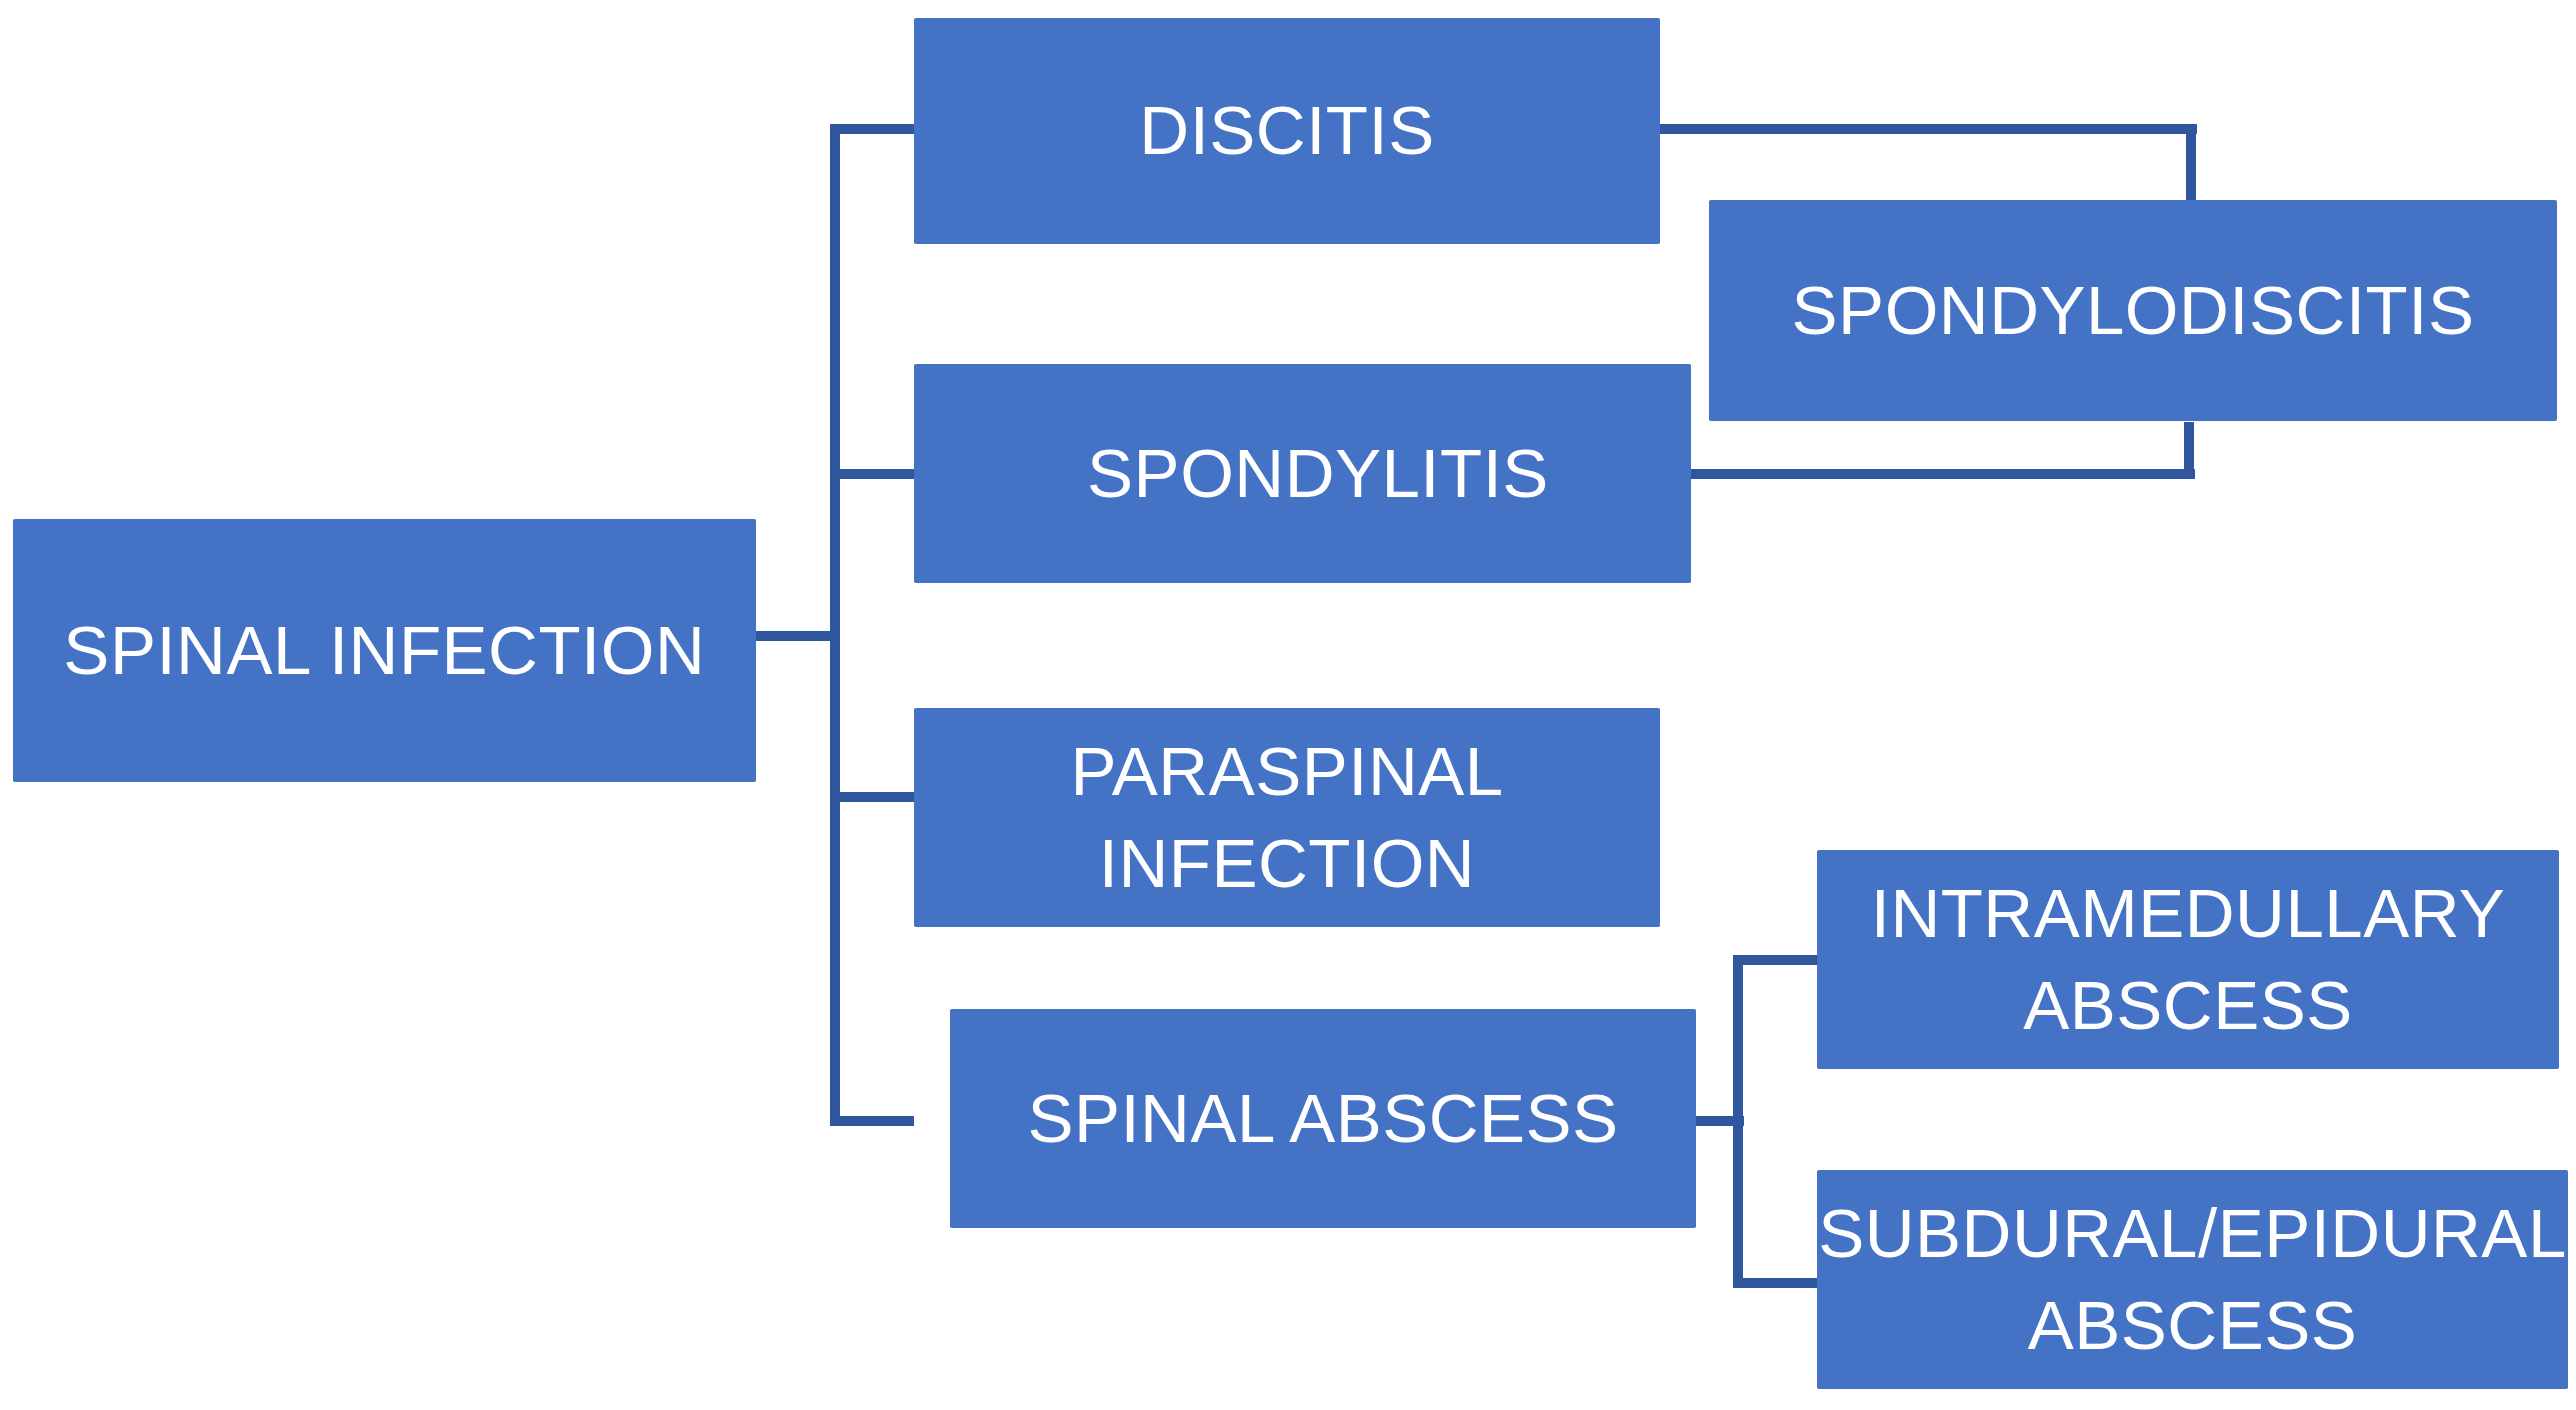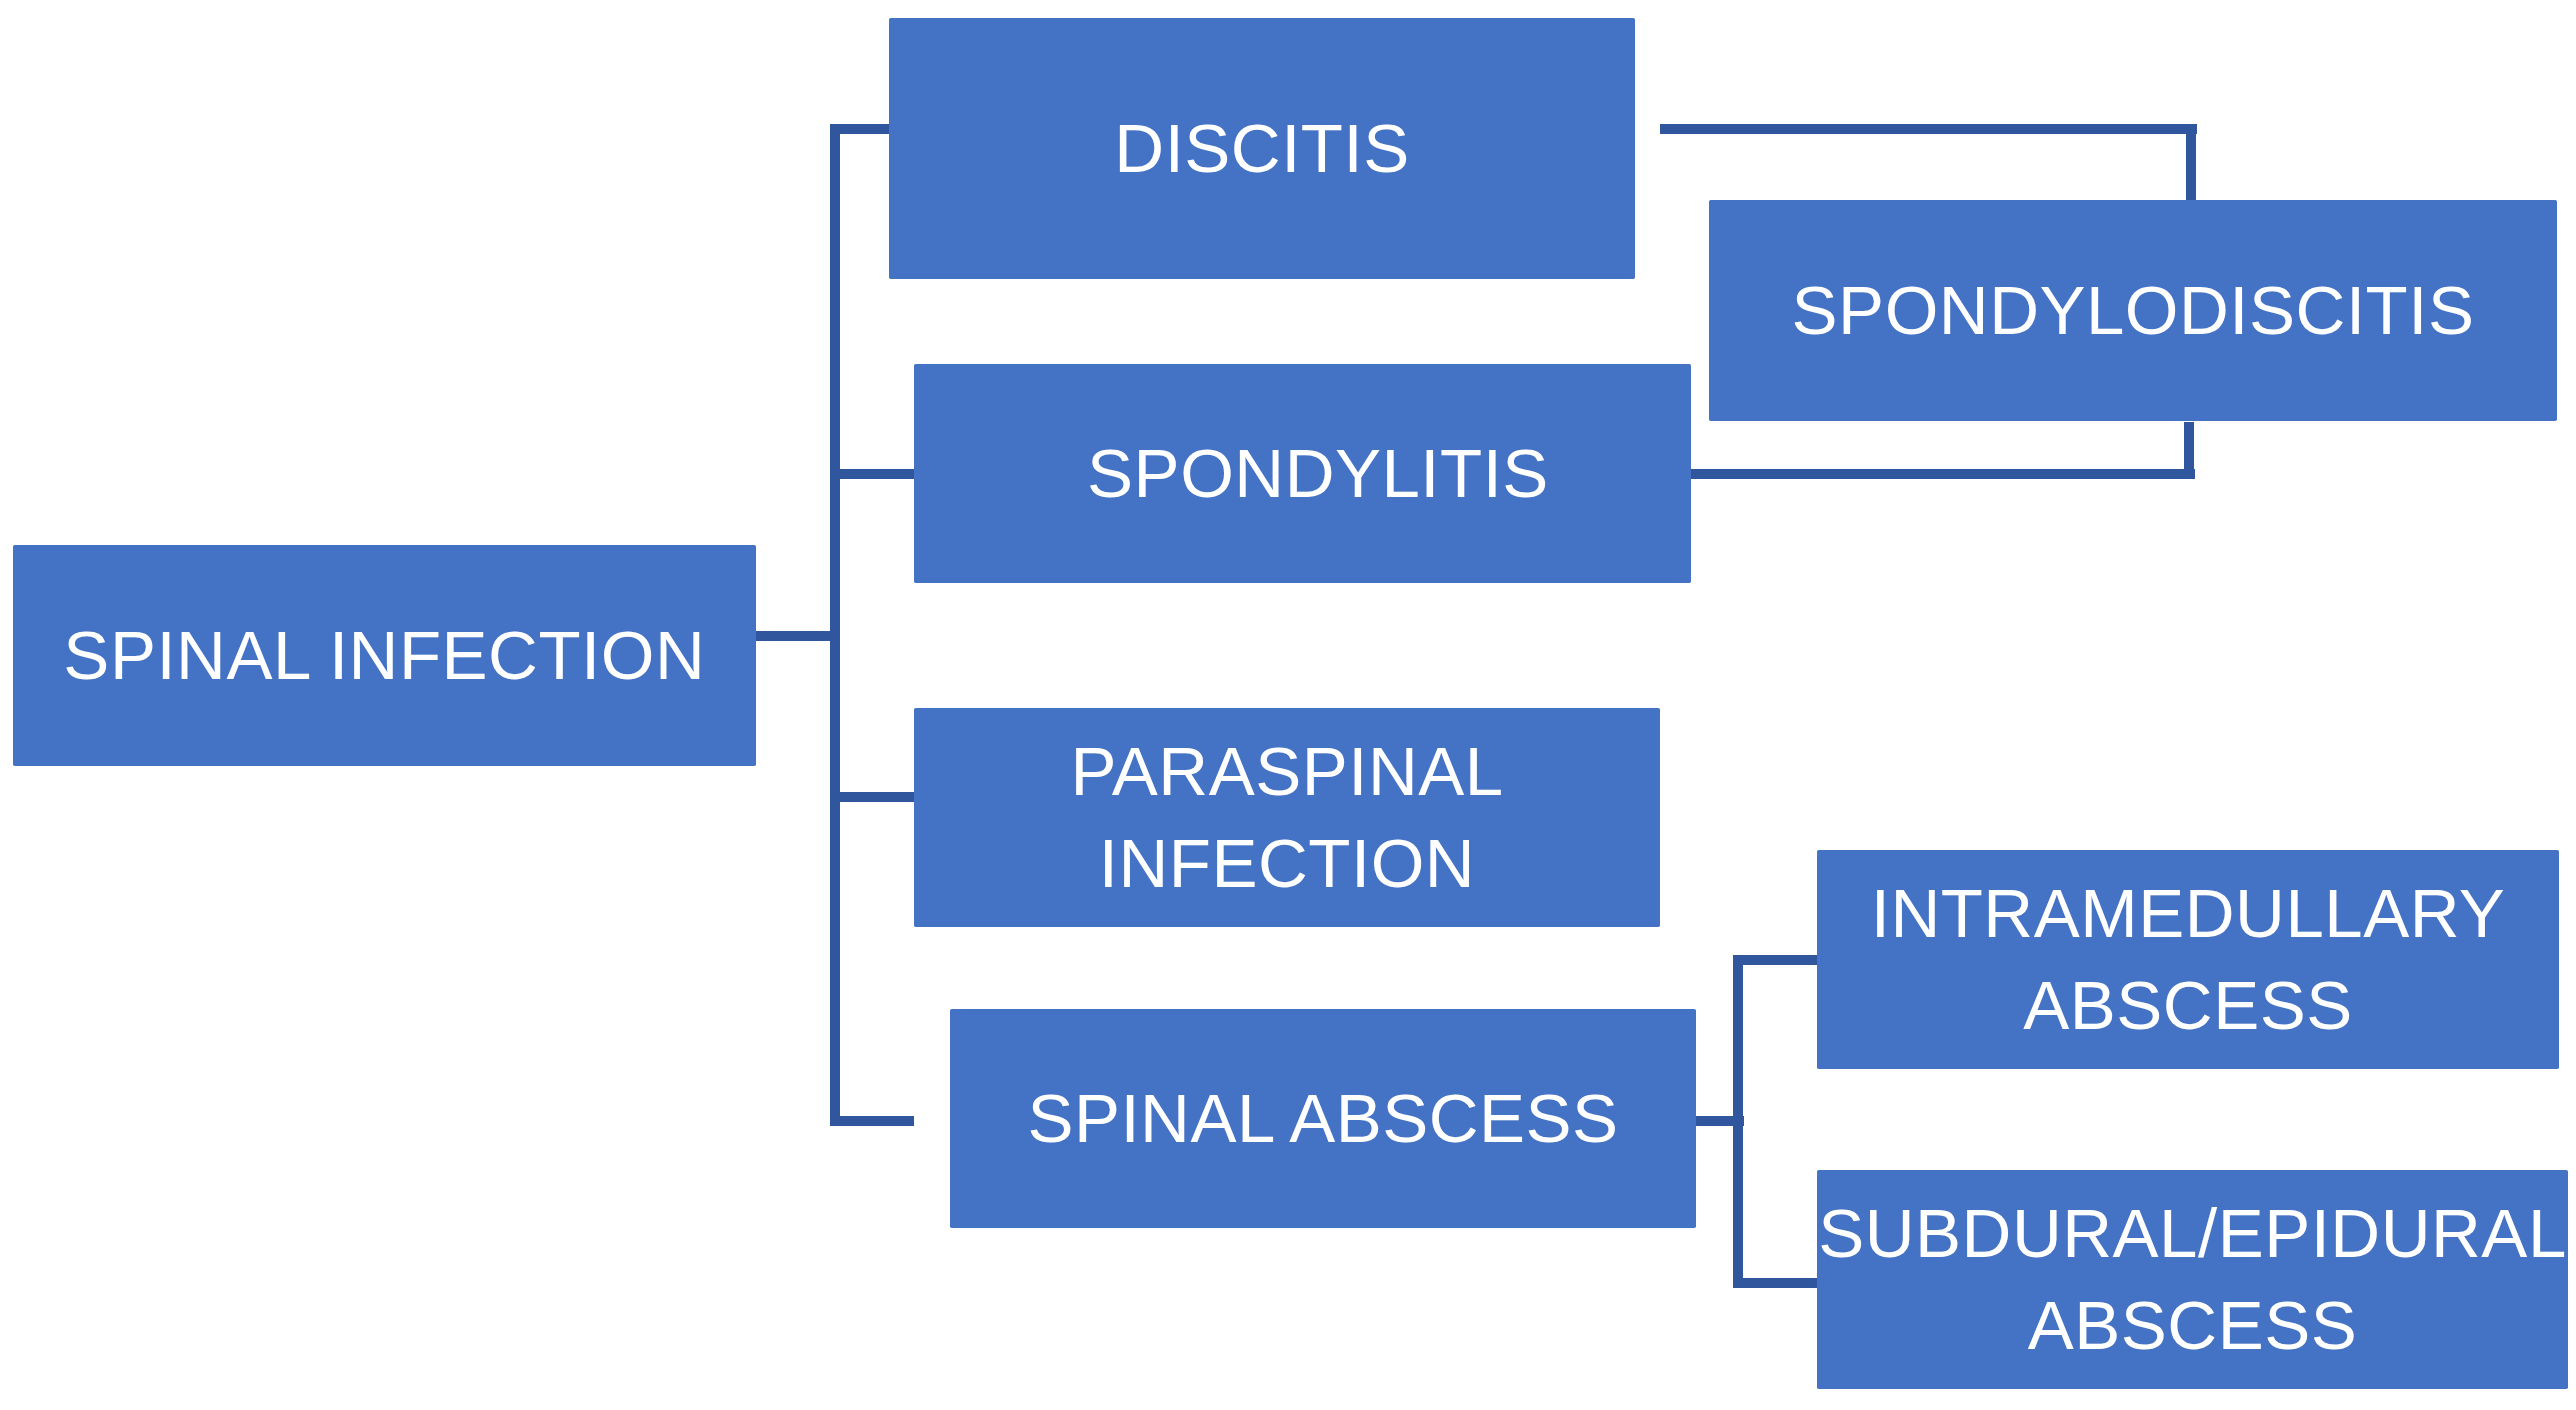--- a/index.html
+++ b/index.html
@@ -51,26 +51,26 @@
   <div class="conn" style="left:1660px; top:124px; width:537px; height:10px;"></div>
   <div class="conn" style="left:2186px; top:124px; width:10px; height:77px;"></div>
   <div class="conn" style="left:1660px; top:469px; width:535px; height:10px;"></div>
   <div class="conn" style="left:2184px; top:422px; width:10px; height:57px;"></div>
 
   <div class="conn" style="left:1660px; top:1116px; width:84px; height:10px;"></div>
   <div class="conn" style="left:1733px; top:955px; width:10px; height:333px;"></div>
   <div class="conn" style="left:1733px; top:955px; width:84px; height:10px;"></div>
   <div class="conn" style="left:1733px; top:1278px; width:84px; height:10px;"></div>
 
-  <div class="node" style="left:12.8px; top:545px; width:743px; height:221px;">
+  <div class="node" style="left:12.8px; top:519px; width:743px; height:263px;">
     <span class="line">SPINAL INFECTION</span>
 
   </div>
 
-  <div class="node" style="left:889px; top:18px; width:746px; height:261px;">
+  <div class="node" style="left:914px; top:18px; width:746px; height:226px;">
     <span class="line">DISCITIS</span>
 
   </div>
 
   <div class="node" style="left:914px; top:364px; width:746px; height:219px;padding-left:31px;">
     <span class="line">SPONDYLITIS</span>
 
   </div>
 
   <div class="node" style="left:914px; top:687px; width:746px; height:219px;margin-top:21px;">

